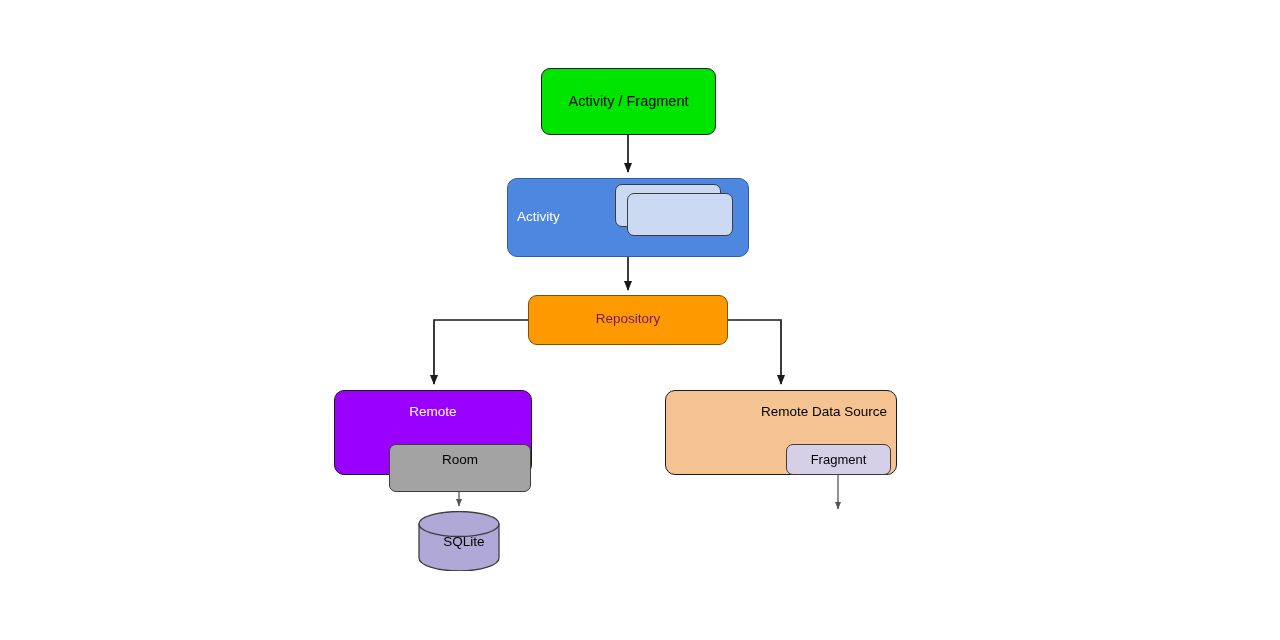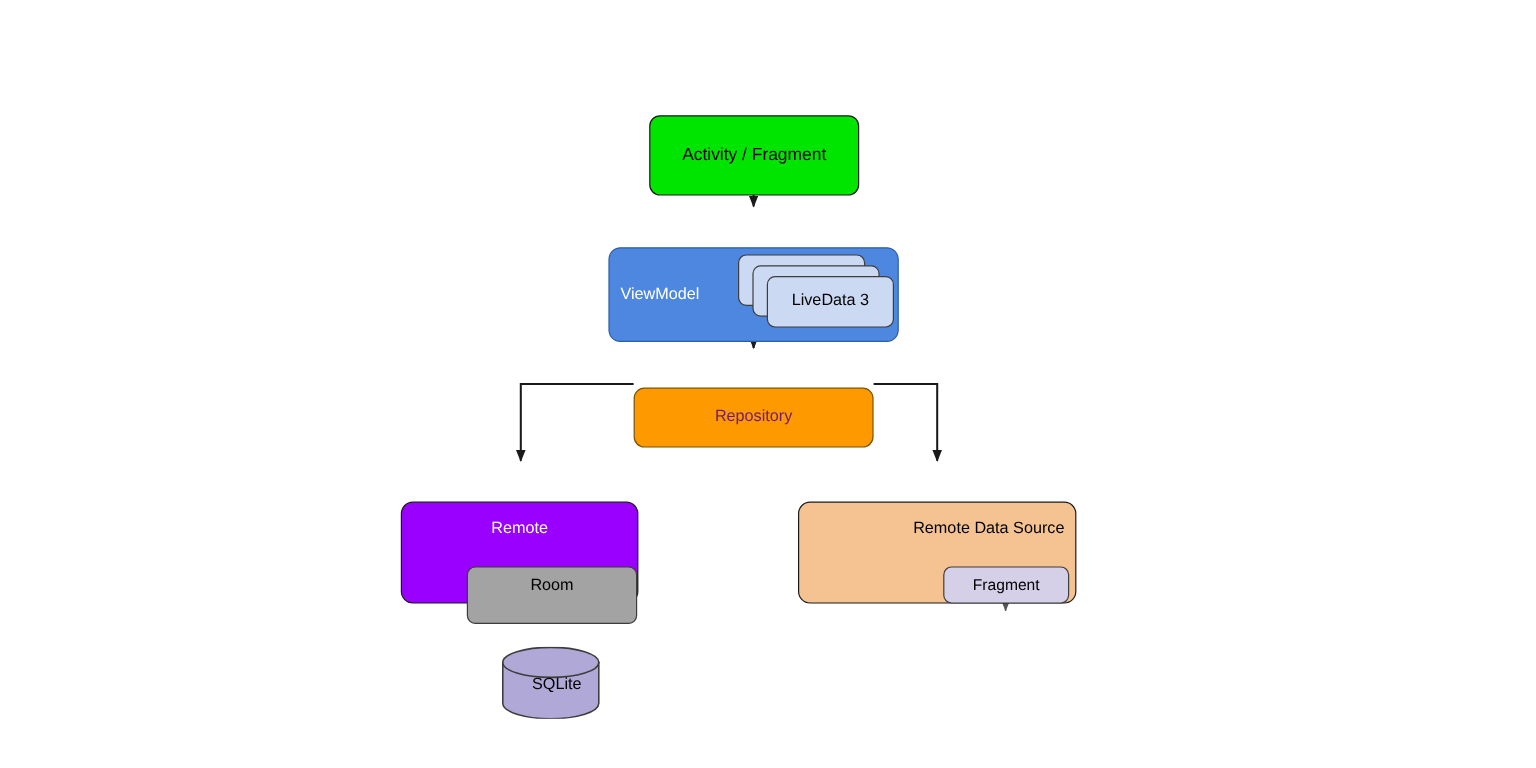--- a/index.html
+++ b/index.html
@@ -25,21 +25,20 @@
     position: absolute;
     left: 0;
     top: 0;
     width: 1280px;
     height: 640px;
     pointer-events: none;
   }
   .node {
     position: absolute;
     box-sizing: border-box;
-    margin-top: 28px;
   }
   .node-label {
     position: absolute;
     width: 100%;
     text-align: center;
     white-space: nowrap;
   }
 
   
   #node-activity {
@@ -239,26 +238,23 @@
     <path d="M459,475 L459,506" stroke="#555555" stroke-width="1.3" fill="none" marker-end="url(#arrowhead-thin)"></path>
 
     <path d="M838,475 L838,509" stroke="#555555" stroke-width="1.3" fill="none" marker-end="url(#arrowhead-thin)"></path>
   </svg>
 
   <div class="node" id="node-activity">
     <div class="node-label">Activity / Fragment</div>
   </div>
 
   <div class="node" id="node-viewmodel">
-    <div class="vm-label">ViewModel</div>
+    <div class="vm-label">Activity</div>
     <div class="livedata-card" id="livedata-card-1"></div>
     <div class="livedata-card" id="livedata-card-2"></div>
-    <div class="livedata-card" id="livedata-card-3">
-      <div class="node-label">LiveData 3</div>
-    </div>
   </div>
 
   <div class="node" id="node-repository">
     <div class="node-label">Repository</div>
   </div>
 
   <div class="node" id="node-model">
     <div class="node-label">Remote</div>
   </div>
 

